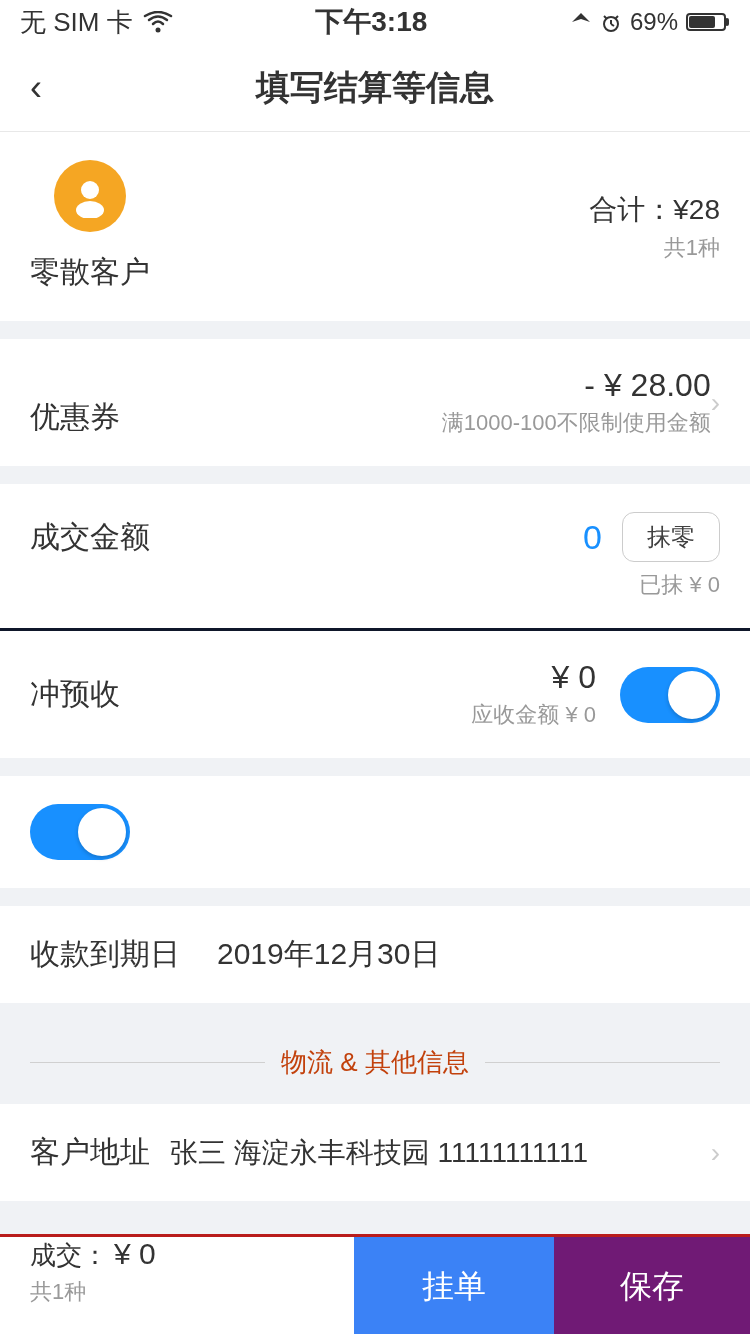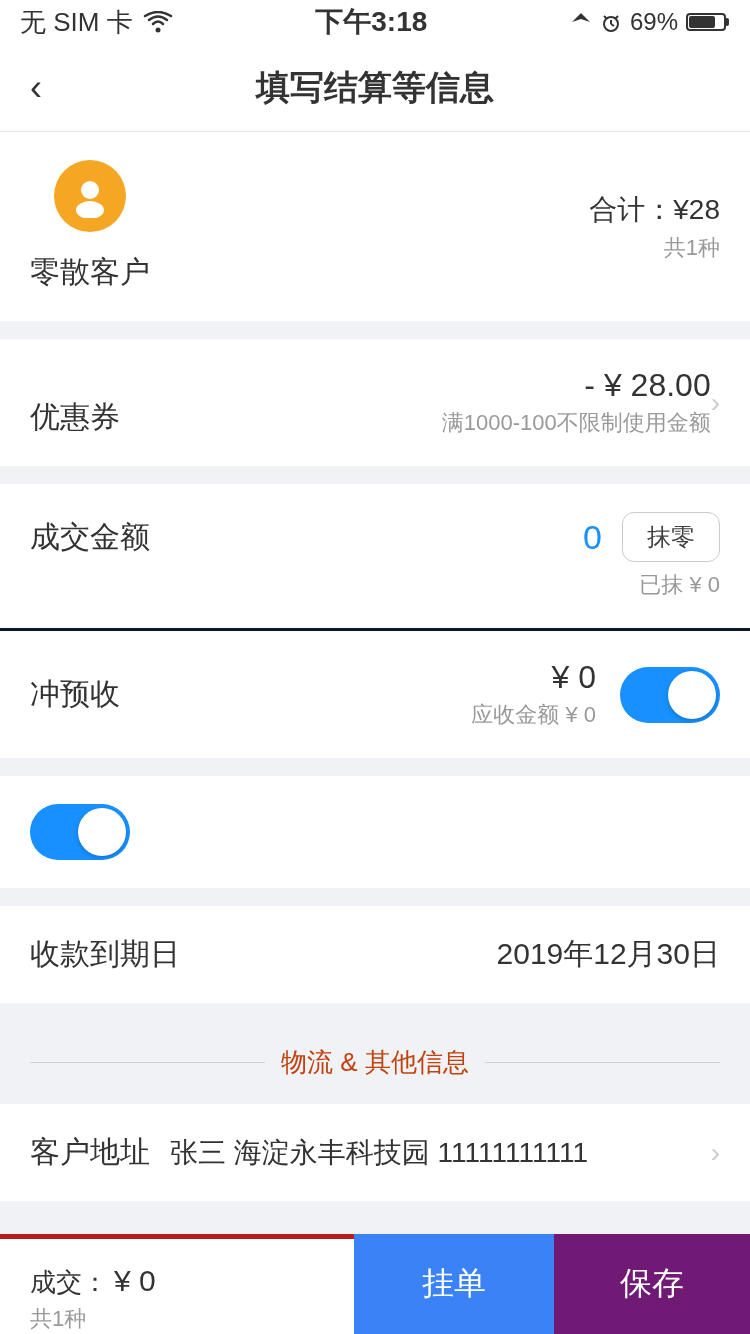--- a/index.html
+++ b/index.html
@@ -175,21 +175,20 @@
     
     .duedate-section {
       background: #fff;
       margin-bottom: 18px;
       padding: 28px 30px;
     }
     .duedate-row {
       display: flex;
       align-items: center;
       gap: 37px;
-      justify-content: space-between;
     }
     .duedate-label { font-size: 30px; color: #333; }
     .duedate-value { font-size: 30px; color: #333; }
     .divider-label-section {
       background: #f0f2f5;
       padding: 24px 30px;
       text-align: center;
       position: relative;
       display: flex;
       align-items: center;
@@ -225,22 +224,22 @@
 
     
     .bottom-bar {
       position: fixed;
       bottom: 0;
       left: 0;
       width: 750px;
       height: 100px;
       background: #fff;
       display: flex;
-      align-items: flex-end;
-      border-top: 5px solid #b91c1c;
+      align-items: flex-start;
+      border-top: 3px solid #b91c1c;
     }
     .bottom-info {
       flex: 1;
       padding: 0 30px;
     }
     .bottom-deal { font-size: 26px; color: #333; }
     .bottom-deal-amount { font-size: 30px; color: #333; font-weight: 500; }
     .bottom-count { font-size: 22px; color: #999; margin-top: 4px; }
     .btn-hang {
       width: 200px;

